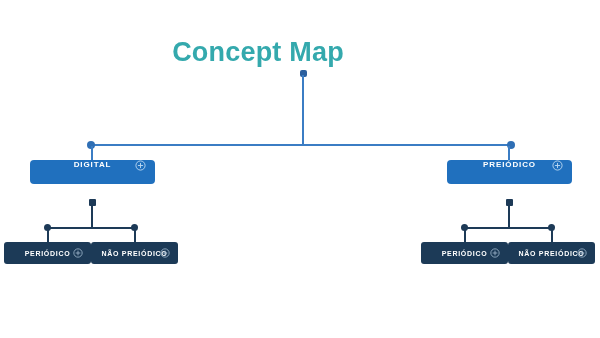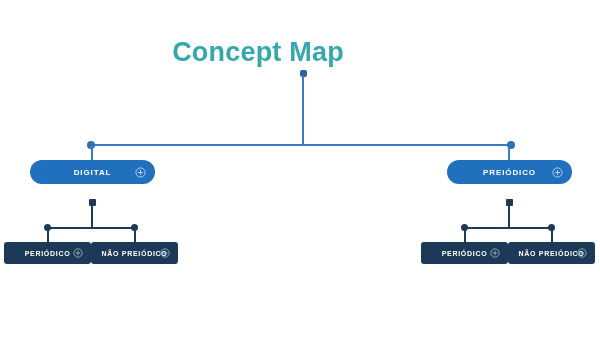--- a/index.html
+++ b/index.html
@@ -91,23 +91,22 @@
   .drop-to-node {
     width: 2px;
     background: #3b7dc4;
   }
 
   
   .node-parent {
     position: absolute;
     height: 24px;
     background: #2070be;
-    border-radius: 12px;
+    border-radius: 4px;
     display: flex;
-    align-items: center;
     justify-content: center;
     box-sizing: border-box;
     padding: 0 10px;
   }
   .node-parent .node-label {
     color: #ffffff;
     font-size: 8px;
     font-weight: bold;
     letter-spacing: 0.9px;
     white-space: nowrap;

